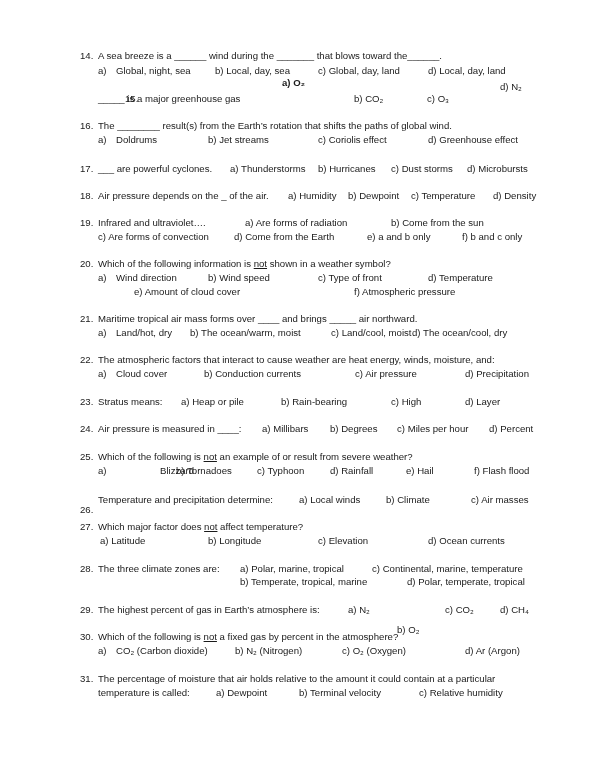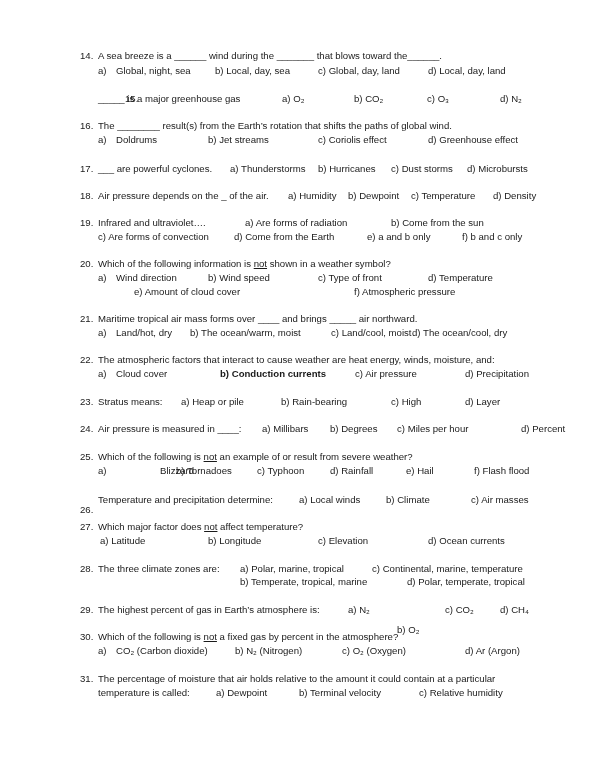--- a/index.html
+++ b/index.html
@@ -19,24 +19,24 @@
       <span class="ln" style="left: 98px; top: 50px;"><span>A sea breeze is a ______ wind during the _______ that blows toward the______.</span></span>
       <span class="ln" style="left: 98px; top: 65px;"><span>a)</span></span>
       <span class="ln" style="left: 116px; top: 65px;"><span>Global, night, sea</span></span>
       <span class="ln" style="left: 215px; top: 65px;"><span>b) Local, day, sea</span></span>
       <span class="ln" style="left: 318px; top: 65px;"><span>c) Global, day, land</span></span>
       <span class="ln" style="left: 428px; top: 65px;"><span>d) Local, day, land</span></span>
     </div>
     <div>
       <span class="num" style="left: 88px; top: 93px; margin-left: 37px;">15.</span>
       <span class="ln" style="left: 98px; top: 93px;"><span>_____ is a major greenhouse gas</span></span>
-      <span class="ln" style="left: 282px; top: 93px;"><span>a) O₂</span></span>
+      <span class="ln" style="left: 282px; top: 77px; font-weight: bold;"><span>a) O₂</span></span>
       <span class="ln" style="left: 354px; top: 93px;"><span>b) CO₂</span></span>
       <span class="ln" style="left: 427px; top: 93px;"><span>c) O₃</span></span>
-      <span class="ln" style="left: 500px; top: 93px;"><span>d) N₂</span></span>
+      <span class="ln" style="left: 500px; top: 81px;"><span>d) N₂</span></span>
     </div>
     <div>
       <span class="num" style="left: 80px; top: 120px;">16.</span>
       <span class="ln" style="left: 98px; top: 120px;"><span>The ________ result(s) from the Earth’s rotation that shifts the paths of global wind.</span></span>
       <span class="ln" style="left: 98px; top: 134px;"><span>a)</span></span>
       <span class="ln" style="left: 116px; top: 134px;"><span>Doldrums</span></span>
       <span class="ln" style="left: 208px; top: 134px;"><span>b) Jet streams</span></span>
       <span class="ln" style="left: 318px; top: 134px;"><span>c) Coriolis effect</span></span>
       <span class="ln" style="left: 428px; top: 134px;"><span>d) Greenhouse effect</span></span>
     </div>
@@ -84,39 +84,39 @@
       <span class="ln" style="left: 116px; top: 327px;"><span>Land/hot, dry</span></span>
       <span class="ln" style="left: 190px; top: 327px;"><span>b) The ocean/warm, moist</span></span>
       <span class="ln" style="left: 331px; top: 327px;"><span>c) Land/cool, moist</span></span>
       <span class="ln" style="left: 412px; top: 327px;"><span>d) The ocean/cool, dry</span></span>
     </div>
     <div>
       <span class="num" style="left: 80px; top: 354px;">22.</span>
       <span class="ln" style="left: 98px; top: 354px;"><span>The atmospheric factors that interact to cause weather are heat energy, winds, moisture, and:</span></span>
       <span class="ln" style="left: 98px; top: 368px;"><span>a)</span></span>
       <span class="ln" style="left: 116px; top: 368px;"><span>Cloud cover</span></span>
-      <span class="ln" style="left: 220px; top: 368px; font-weight: bold;"><span>b) Conduction currents</span></span>
+      <span class="ln" style="left: 204px; top: 368px;"><span>b) Conduction currents</span></span>
       <span class="ln" style="left: 355px; top: 368px;"><span>c) Air pressure</span></span>
       <span class="ln" style="left: 465px; top: 368px;"><span>d) Precipitation</span></span>
     </div>
     <div>
       <span class="num" style="left: 80px; top: 396px;">23.</span>
       <span class="ln" style="left: 98px; top: 396px;"><span>Stratus means:</span></span>
       <span class="ln" style="left: 181px; top: 396px;"><span>a) Heap or pile</span></span>
       <span class="ln" style="left: 281px; top: 396px;"><span>b) Rain-bearing</span></span>
       <span class="ln" style="left: 391px; top: 396px;"><span>c) High</span></span>
       <span class="ln" style="left: 465px; top: 396px;"><span>d) Layer</span></span>
     </div>
     <div>
       <span class="num" style="left: 80px; top: 423px;">24.</span>
       <span class="ln" style="left: 98px; top: 423px;"><span>Air pressure is measured in ____:</span></span>
       <span class="ln" style="left: 262px; top: 423px;"><span>a) Millibars</span></span>
       <span class="ln" style="left: 330px; top: 423px;"><span>b) Degrees</span></span>
       <span class="ln" style="left: 397px; top: 423px;"><span>c) Miles per hour</span></span>
-      <span class="ln" style="left: 489px; top: 423px; margin-left: 32px;"><span>d) Percent</span></span>
+      <span class="ln" style="left: 489px; top: 423px;"><span>d) Percent</span></span>
     </div>
     <div>
       <span class="num" style="left: 80px; top: 451px;">25.</span>
       <span class="ln" style="left: 98px; top: 451px;"><span>Which of the following is </span><span class="u">not</span><span> an example of or result from severe weather?</span></span>
       <span class="ln" style="left: 98px; top: 465px;"><span>a)</span></span>
       <span class="ln" style="left: 116px; top: 465px; margin-left: 44px;"><span>Blizzard</span></span>
       <span class="ln" style="left: 176px; top: 465px;"><span>b) Tornadoes</span></span>
       <span class="ln" style="left: 257px; top: 465px;"><span>c) Typhoon</span></span>
       <span class="ln" style="left: 330px; top: 465px;"><span>d) Rainfall</span></span>
       <span class="ln" style="left: 406px; top: 465px;"><span>e) Hail</span></span>

